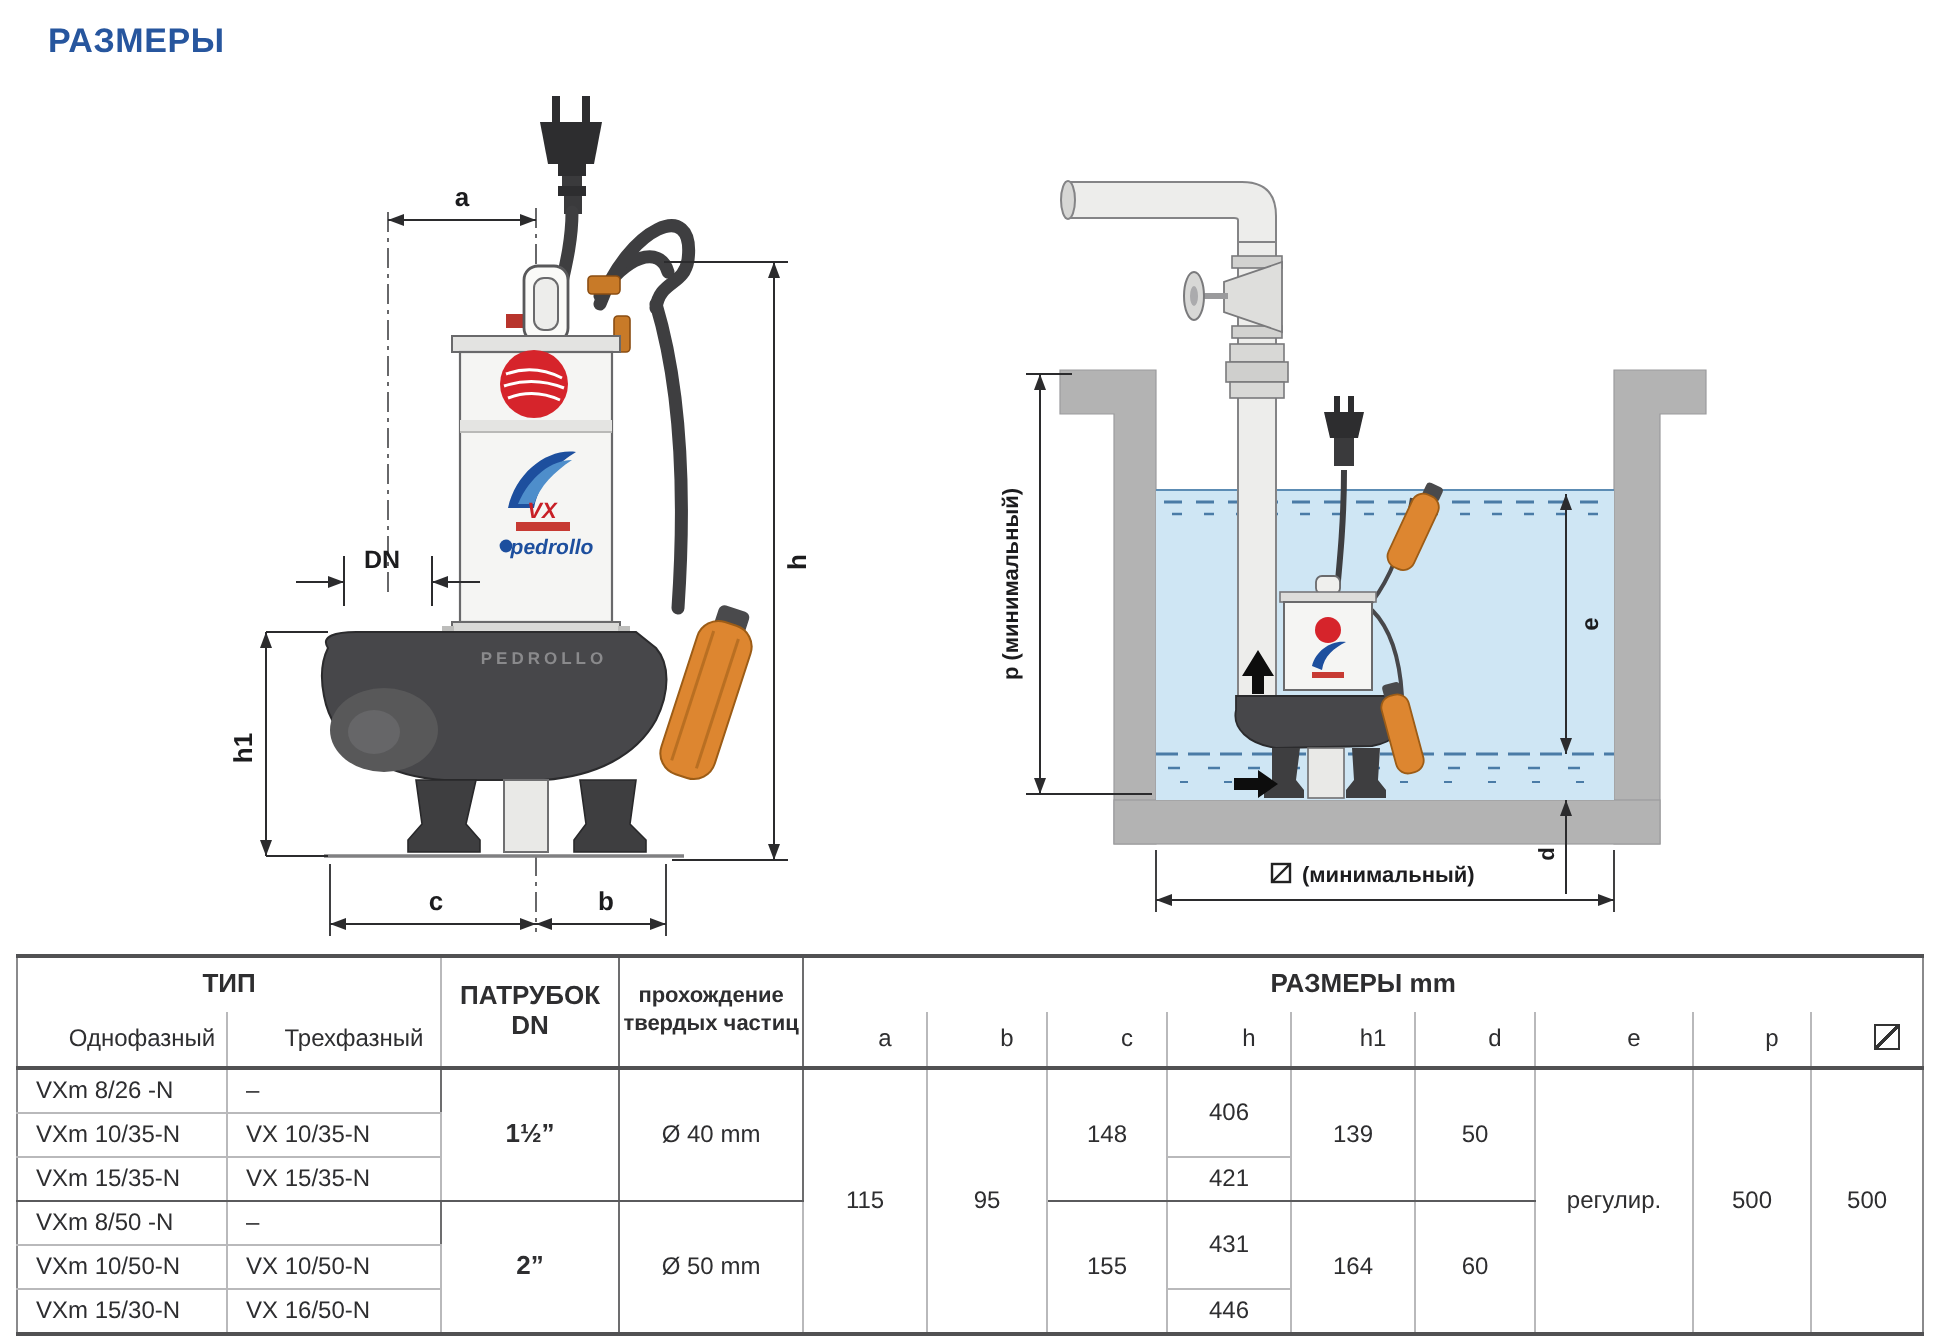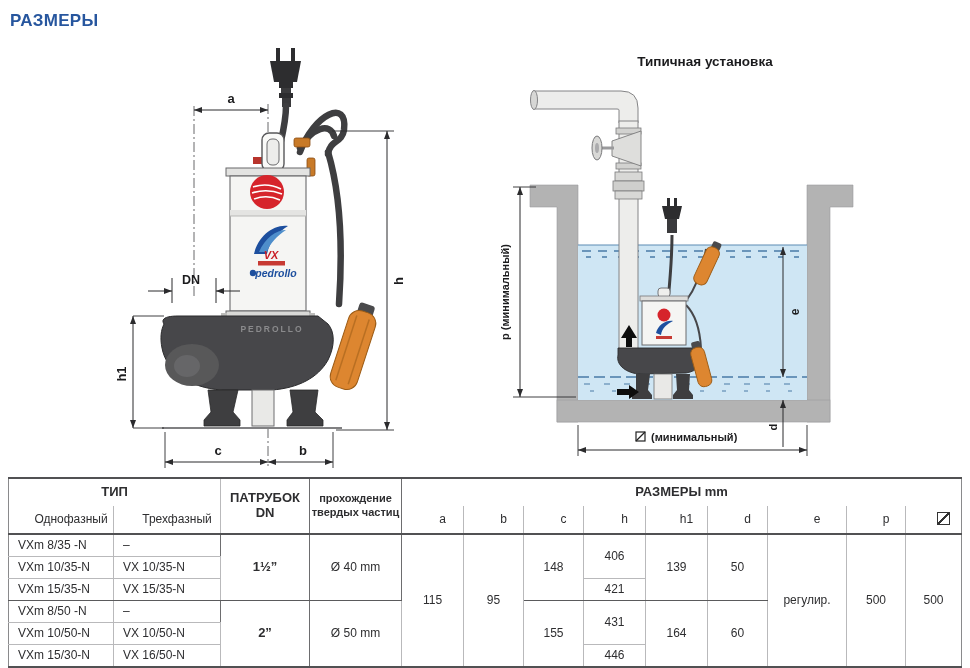--- a/index.html
+++ b/index.html
@@ -1,18 +1,18 @@
 <!DOCTYPE html>
 <html><head>
 <meta charset="utf-8">
 <style>
   html,body{margin:0;padding:0;background:#fff;}
   #stage{position:relative;width:970px;height:668px;background:#fff;overflow:hidden;
          font-family:"Liberation Sans","DejaVu Sans",sans-serif;}
-  #page-title{position:absolute;left:10px;top:11px;font-size:17px;font-weight:bold;
+  #page-title{position:absolute;left:24px;top:11px;font-size:17px;font-weight:bold;
               color:#27569e;letter-spacing:.3px;}
   #install-title{position:absolute;left:555px;top:54px;width:300px;text-align:center;
                  font-size:13.5px;font-weight:bold;color:#1b1b1d;}
   svg text{font-family:"Liberation Sans","DejaVu Sans",sans-serif;}
 
   
   #spec-table{position:absolute;left:8px;top:477px;border-collapse:collapse;table-layout:fixed;
               width:953px;font-size:12px;color:#2e2e30;border-radius:22px;}
   #spec-table td,#spec-table th{padding:0;text-align:center;vertical-align:middle;
               border:1px solid #b9b9bb;height:21px;font-weight:normal;line-height:1.15;}
@@ -148,21 +148,20 @@
       <line x1="273" y1="392" x2="273" y2="428" stroke="#2b2b2d" stroke-width=".9"></line>
       <line x1="105" y1="422" x2="208" y2="422" stroke="#2b2b2d" stroke-width="1" marker-start="url(#as)" marker-end="url(#ae)"></line>
       <text x="158" y="415" text-anchor="middle" font-size="13" font-weight="bold" fill="#1c1c1e">c</text>
     </g>
     <g>
       <line x1="208" y1="422" x2="273" y2="422" stroke="#2b2b2d" stroke-width="1" marker-start="url(#as)" marker-end="url(#ae)"></line>
       <text x="243" y="415" text-anchor="middle" font-size="13" font-weight="bold" fill="#1c1c1e">b</text>
     </g>
   </svg>
 
-  <div id="install-title">Типичная установка</div>
 
   <svg style="position:absolute;left:490px;top:75px" width="460" height="392" viewBox="0 0 460 392">
     <defs>
       <marker id="ae2" markerWidth="9" markerHeight="8" refX="8" refY="3" orient="auto" markerUnits="userSpaceOnUse">
         <path d="M0,0L8,3L0,6Z" fill="#2b2b2d"></path>
         </marker>
       <marker id="as2" markerWidth="9" markerHeight="8" refX="8" refY="3" orient="auto-start-reverse" markerUnits="userSpaceOnUse">
         <path d="M0,0L8,3L0,6Z" fill="#2b2b2d"></path>
         </marker>
     </defs>
@@ -296,21 +295,21 @@
         <th>h</th>
         <th>h1</th>
         <th>d</th>
         <th>e</th>
         <th>p</th>
         <th class="er"><span class="sq-icon"></span></th>
       </tr>
     </thead>
     <tbody>
       <tr>
-        <td class="model el">VXm 8/35 -N</td>
+        <td class="model el">VXm 8/26 -N</td>
         <td class="model vr">–</td>
         <td rowspan="3" class="b big vr gb">1½”</td>
         <td rowspan="3" class="vr gb">Ø 40 mm</td>
         <td rowspan="6" class="bb">115</td>
         <td rowspan="6" class="bb">95</td>
         <td rowspan="3" class="gb">148</td>
         <td rowspan="2">406</td>
         <td rowspan="3" class="gb">139</td>
         <td rowspan="3" class="gb">50</td>
         <td rowspan="6" class="bb">регулир.</td>

